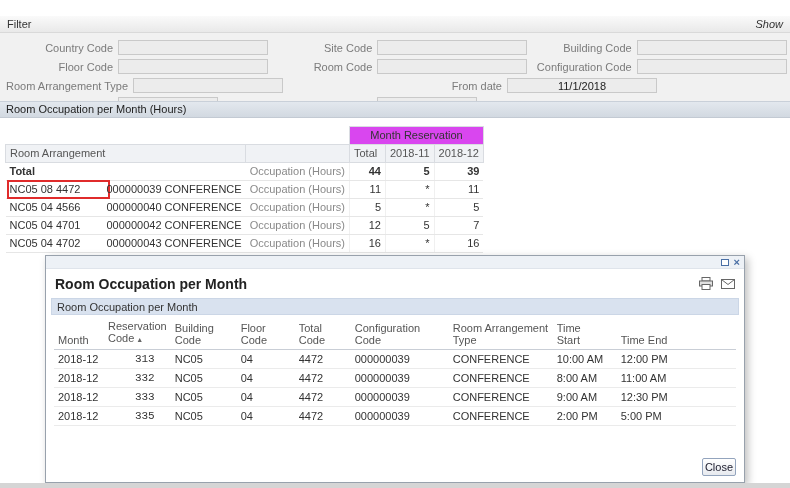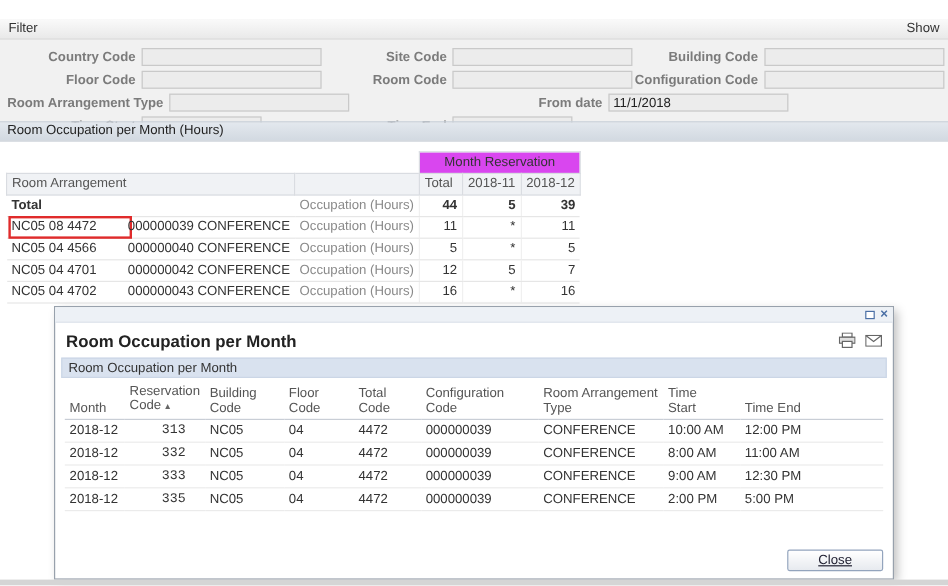--- a/index.html
+++ b/index.html
@@ -9,29 +9,29 @@
     background:#ffffff; font-family:"Liberation Sans", sans-serif;
     font-size:11px; color:#333;
   }
 
   
   .filter-panel { position:absolute; top:16px; left:0; width:790px; height:97px;
     background:#f1f1f1; border-bottom:1px solid #cfcfcf; }
   .filter-header { height:17px; background:linear-gradient(#fafafa,#e9e9e9);
     border-bottom:1px solid #d9d9d9; display:flex; justify-content:space-between;
     align-items:center; padding:0 7px; color:#333; }
-  .filter-show { cursor:pointer; color:#333; }
+  .filter-show { cursor:pointer; color:#333;font-style:italic; }
   .filter-body { padding:5px 6px 0 6px; }
   .f-row { display:flex; height:19px; align-items:center; }
   .f-cell { flex:1 1 0; display:flex; align-items:center; min-width:0; }
   .f-cell label { flex:0 0 auto; min-width:112px; text-align:right;
-    padding-right:5px; color:#7b7b7b; white-space:nowrap;font-weight:bold; }
+    padding-right:5px; color:#7b7b7b; white-space:nowrap; }
   .f-cell input { width:150px; height:15px; background:#ececec;
     border:1px solid #c9c9c9; font:11px "Liberation Sans", sans-serif;
-    color:#222; padding:0 3px; }
+    color:#222; padding:0 3px;text-align:center; }
   .f-cell input.short { width:100px; }
   .filter-collapse { position:absolute; left:373px; bottom:0px; font-size:8px;
     line-height:8px; color:#4a4a4a; cursor:pointer; }
 
   
   .pivot-header { position:absolute; top:101px; left:0; width:790px; height:17px;
     background:linear-gradient(#e3e8ee,#d2d9e1); border-top:1px solid #c9d0d9;
     border-bottom:1px solid #c3cad3; line-height:15px; padding-left:6px; color:#222; }
   .pivot-wrap { position:absolute; top:126px; left:5px; }
   .pivot-table { border-collapse:collapse; font-size:11px; }
@@ -70,23 +70,23 @@
   .dlg-table { width:100%; border-collapse:collapse; font-size:11px; }
   .dlg-table th { vertical-align:bottom; text-align:left; font-weight:normal;
     color:#555; padding:2px 4px 3px 4px; border-bottom:1px solid #c9ced6;
     line-height:12px; }
   .dlg-table th .th-label { white-space:pre-line; }
   .dlg-table th .sort-icon { font-size:7px; color:#666; margin-left:2px; }
   .dlg-table td { padding:3px 4px; border-bottom:1px solid #ebebeb; color:#333;
     white-space:nowrap; }
   .t-right { text-align:right; padding-right:16px !important;font-family:Liberation Mono, monospace; }
   .dlg-close-row { position:absolute; right:8px; bottom:6px; }
-  .close-button { font:11px "Liberation Sans", sans-serif; padding:2px 25px;
+  .close-button { font:11px "Liberation Sans", sans-serif; padding:2px 2px;
     background:linear-gradient(#ffffff,#e7eaef); border:1px solid #93a4bd;
-    border-radius:2px; color:#223; cursor:pointer;text-decoration:underline; }
+    border-radius:2px; color:#223; cursor:pointer; }
 
   .bottom-strip { position:absolute; left:0; bottom:0; width:790px; height:5px;
     background:#d5d5d5; }
 </style>
 </head>
 <body>
 
 <div class="filter-panel">
   <div class="filter-header">
     <span>Filter</span>

